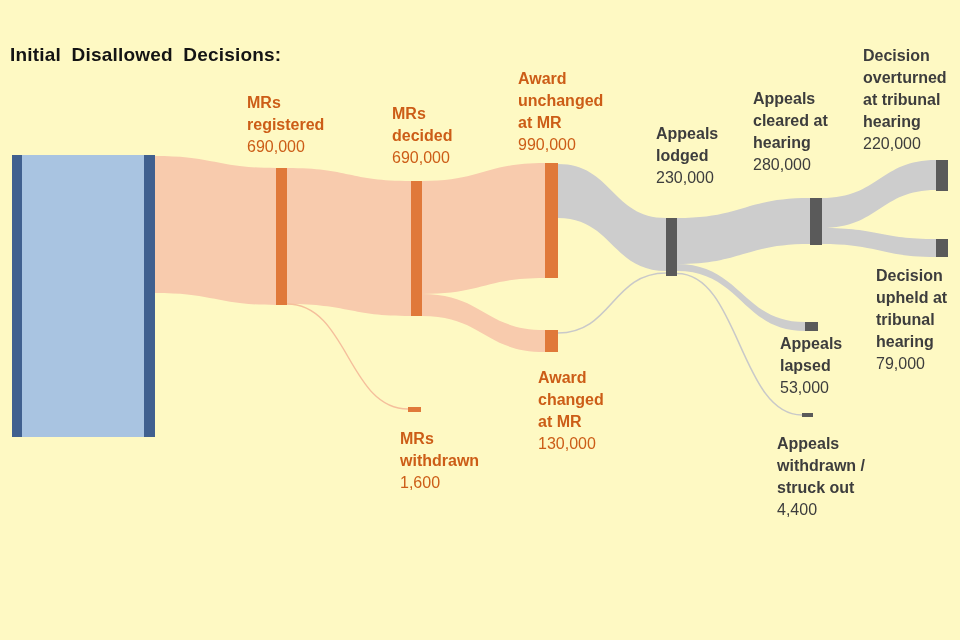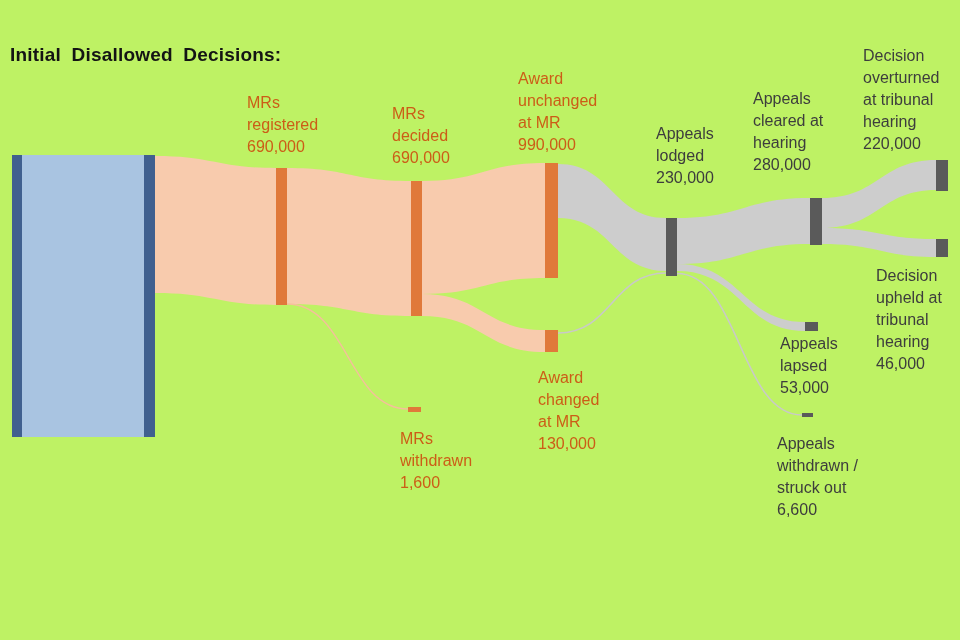--- a/index.html
+++ b/index.html
@@ -1,30 +1,30 @@
 <!DOCTYPE html>
 <html><head>
 <meta charset="utf-8">
 <style>
   html,body{margin:0;padding:0;background:#fff;}
-  .canvas{position:relative;width:960px;height:640px;background:#bef264;overflow:hidden;
+  .canvas{position:relative;width:960px;height:640px;background:#fef9c3;overflow:hidden;
           font-family:"Liberation Sans",sans-serif;}
   .canvas svg{position:absolute;left:0;top:0;}
   .flow-o{fill:#f8cbad;stroke:none;}
   .flow-g{fill:#cdcdcd;stroke:none;}
   .line-o{fill:none;stroke:#f5bf9c;stroke-width:1.3;}
   .line-g{fill:none;stroke:#c9c9c9;stroke-width:1.6;}
   .node-o{fill:#e0793a;}
   .node-g{fill:#5a5a5a;}
   .node-b-fill{fill:#a9c4e1;}
   .node-b-bar{fill:#40608f;}
   .title{position:absolute;left:10px;top:44px;font-size:19px;font-weight:700;color:#141414;
          word-spacing:5px;letter-spacing:0.2px;}
   .lbl{position:absolute;font-size:16px;line-height:22px;}
-  .lbl .nm{font-weight:400;white-space:pre-line;}
+  .lbl .nm{font-weight:700;white-space:pre-line;}
   .lbl .vl{font-weight:400;}
   .lbl.o{color:#cc5d17;}
   .lbl.g{color:#3d3d3d;}
   .lbl.b{color:#1f5380;font-size:17px;}
 </style>
 </head>
 <body>
 
 <div class="canvas">
 
@@ -110,32 +110,32 @@
   <div class="lbl g" style="left:780px;top:333px">
     <div class="nm">Appeals
 lapsed</div>
     <div class="vl">53,000</div>
   </div>
 
   <div class="lbl g" style="left:777px;top:433px">
     <div class="nm">Appeals
 withdrawn /
 struck out</div>
-    <div class="vl">6,600</div>
+    <div class="vl">4,400</div>
   </div>
 
   <div class="lbl g" style="left:863px;top:45px">
     <div class="nm">Decision
 overturned
 at tribunal
 hearing</div>
     <div class="vl">220,000</div>
   </div>
 
   <div class="lbl g" style="left:876px;top:265px">
     <div class="nm">Decision
 upheld at
 tribunal
 hearing</div>
-    <div class="vl">46,000</div>
+    <div class="vl">79,000</div>
   </div>
 
 </div>
 
 </body></html>

